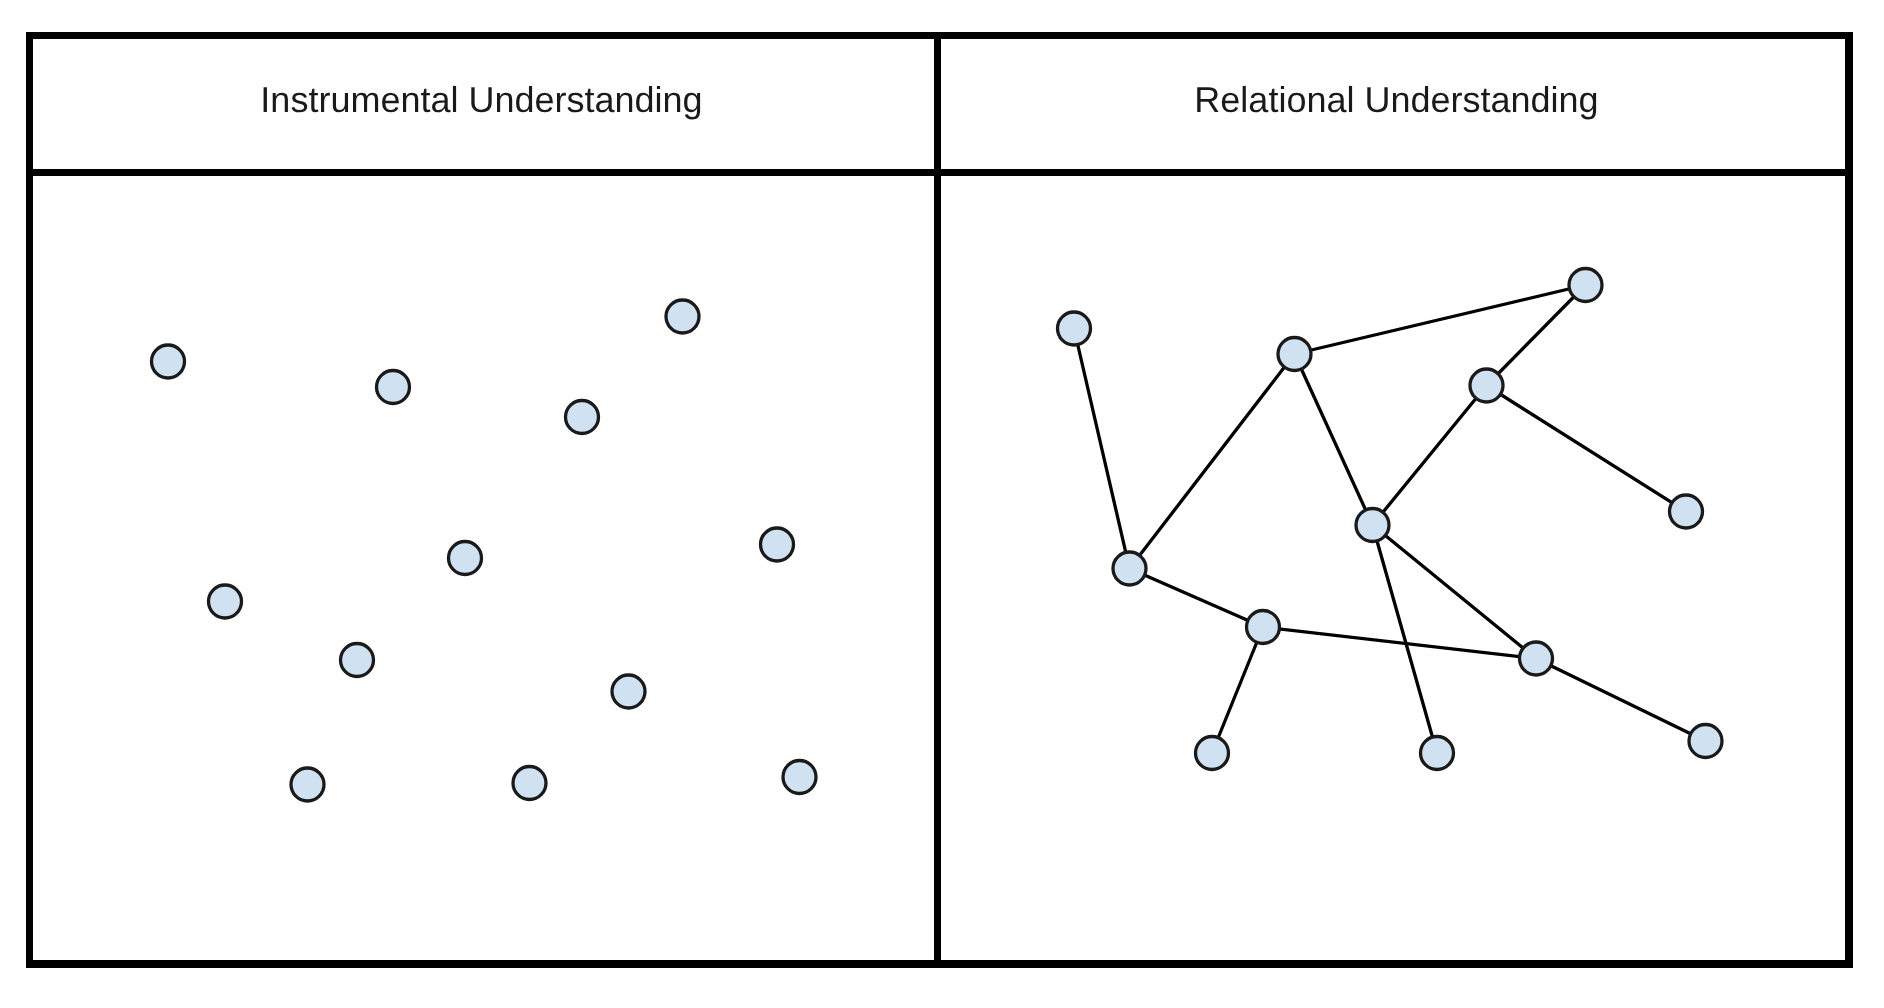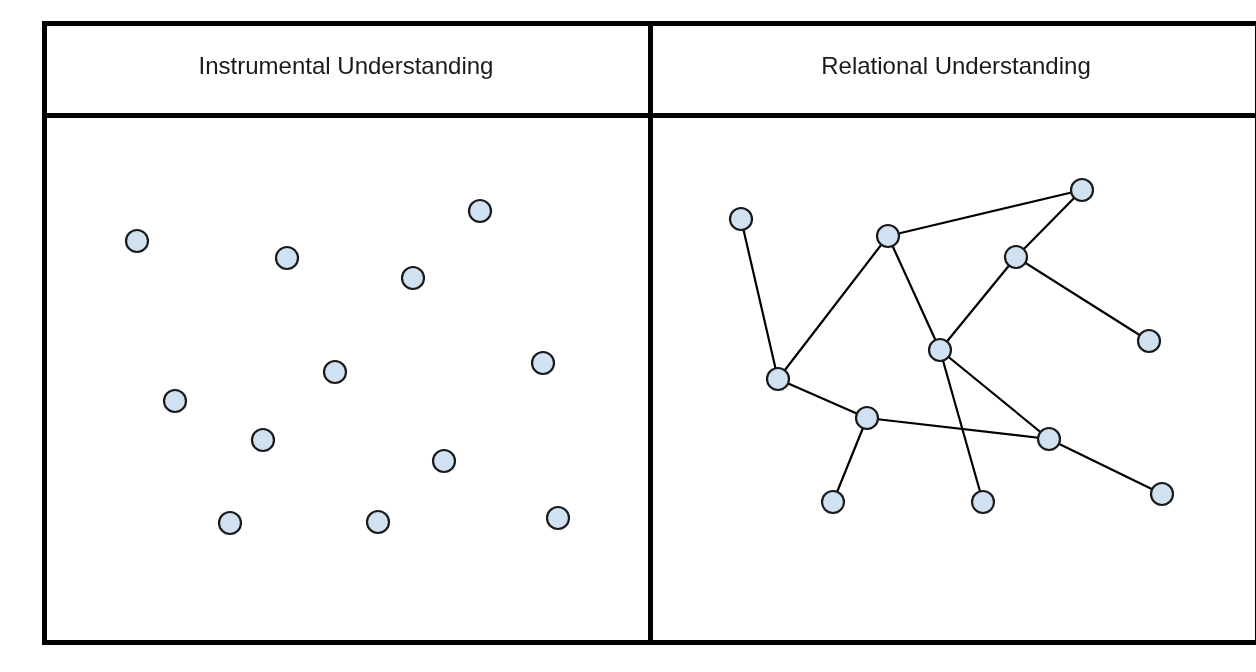--- a/index.html
+++ b/index.html
@@ -11,21 +11,20 @@
   body {
     width: 1256px;
     height: 672px;
     font-family: "Liberation Sans", "DejaVu Sans", sans-serif;
     overflow: hidden;
   }
   #figure-root {
     position: relative;
     width: 1048px;
     height: 672px;
-    margin-left: 25px;
   }
   .figure-svg {
     position: absolute;
     top: 0;
     left: 0;
     width: 1256px;
     height: 672px;
     display: block;
   }
   .frame-line {

